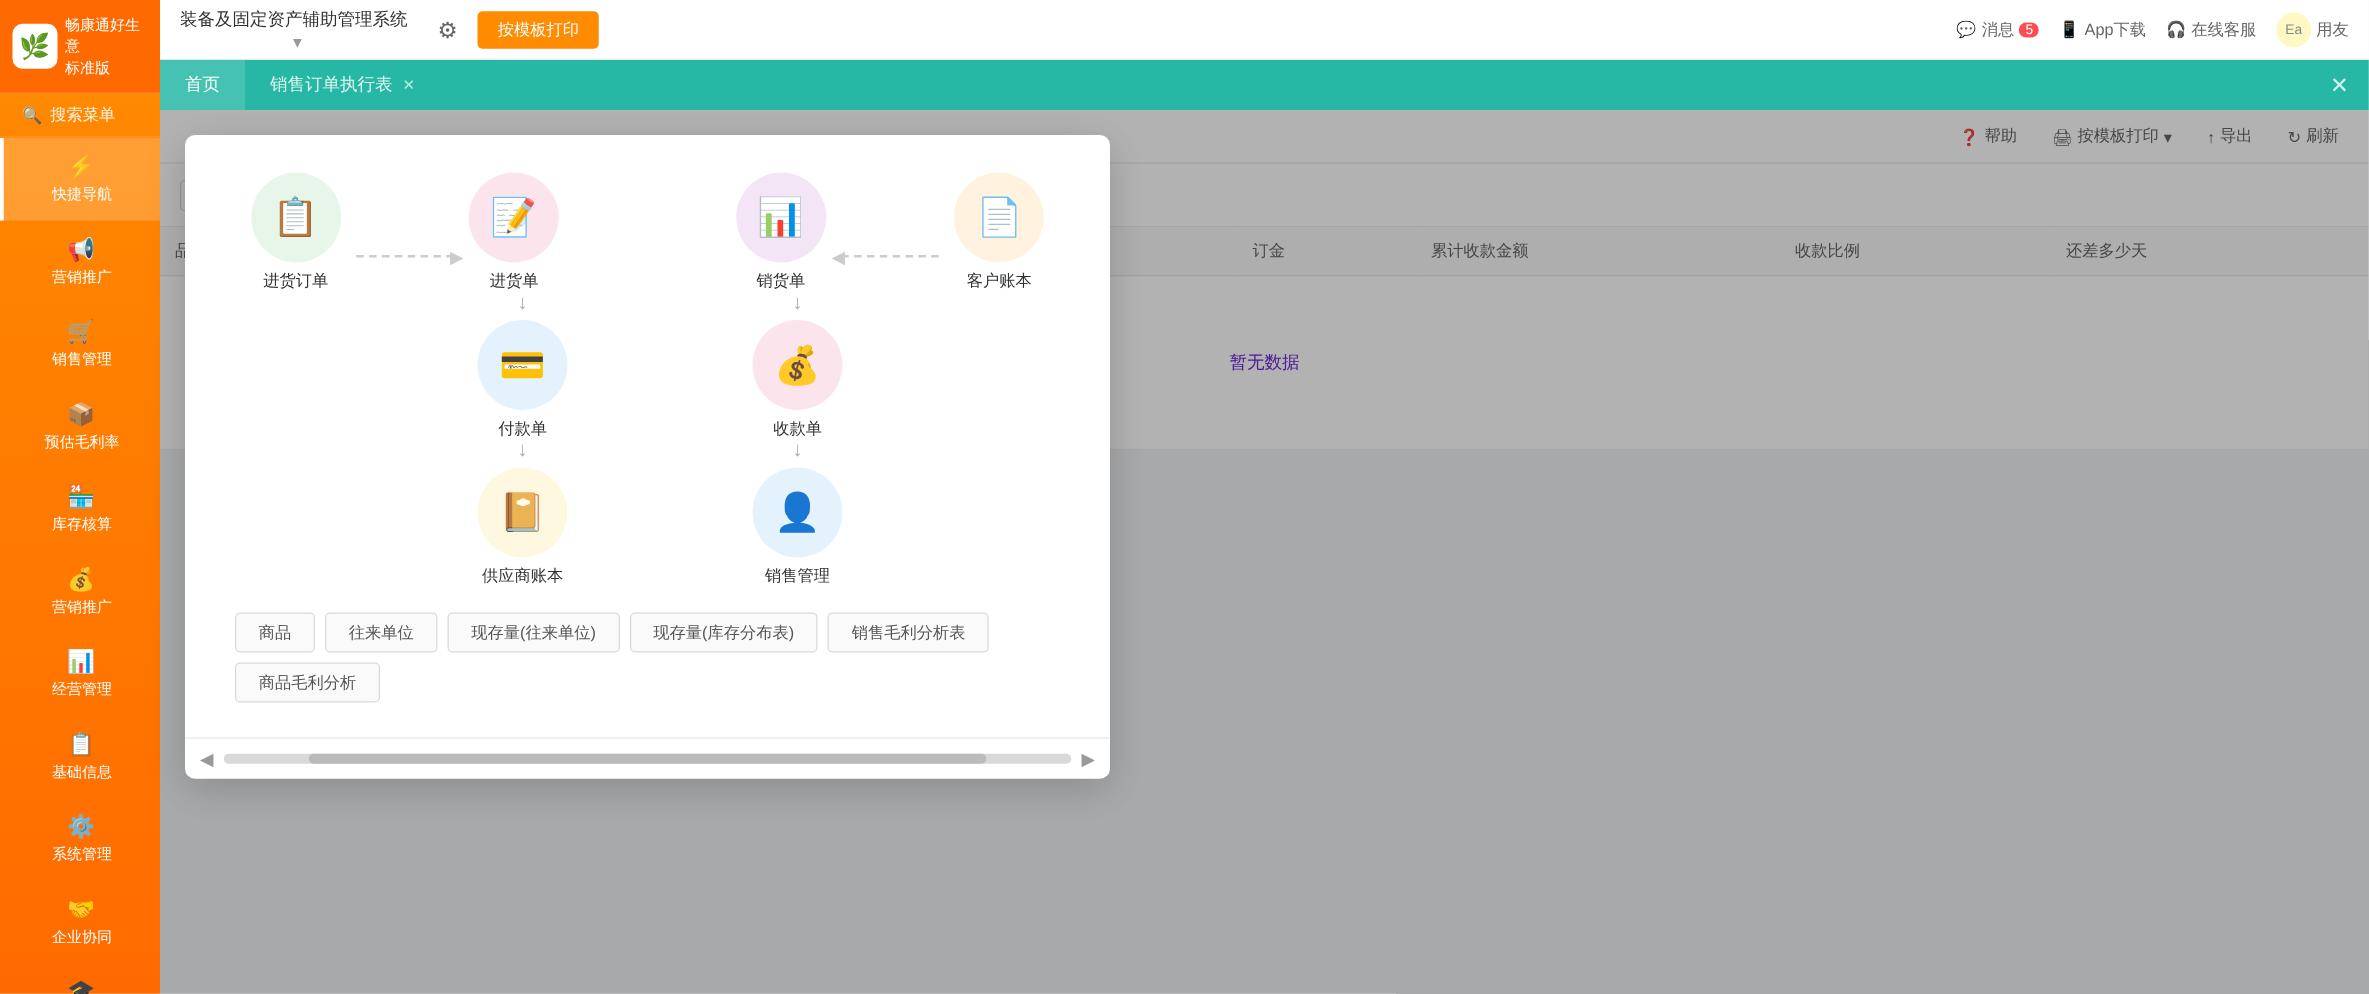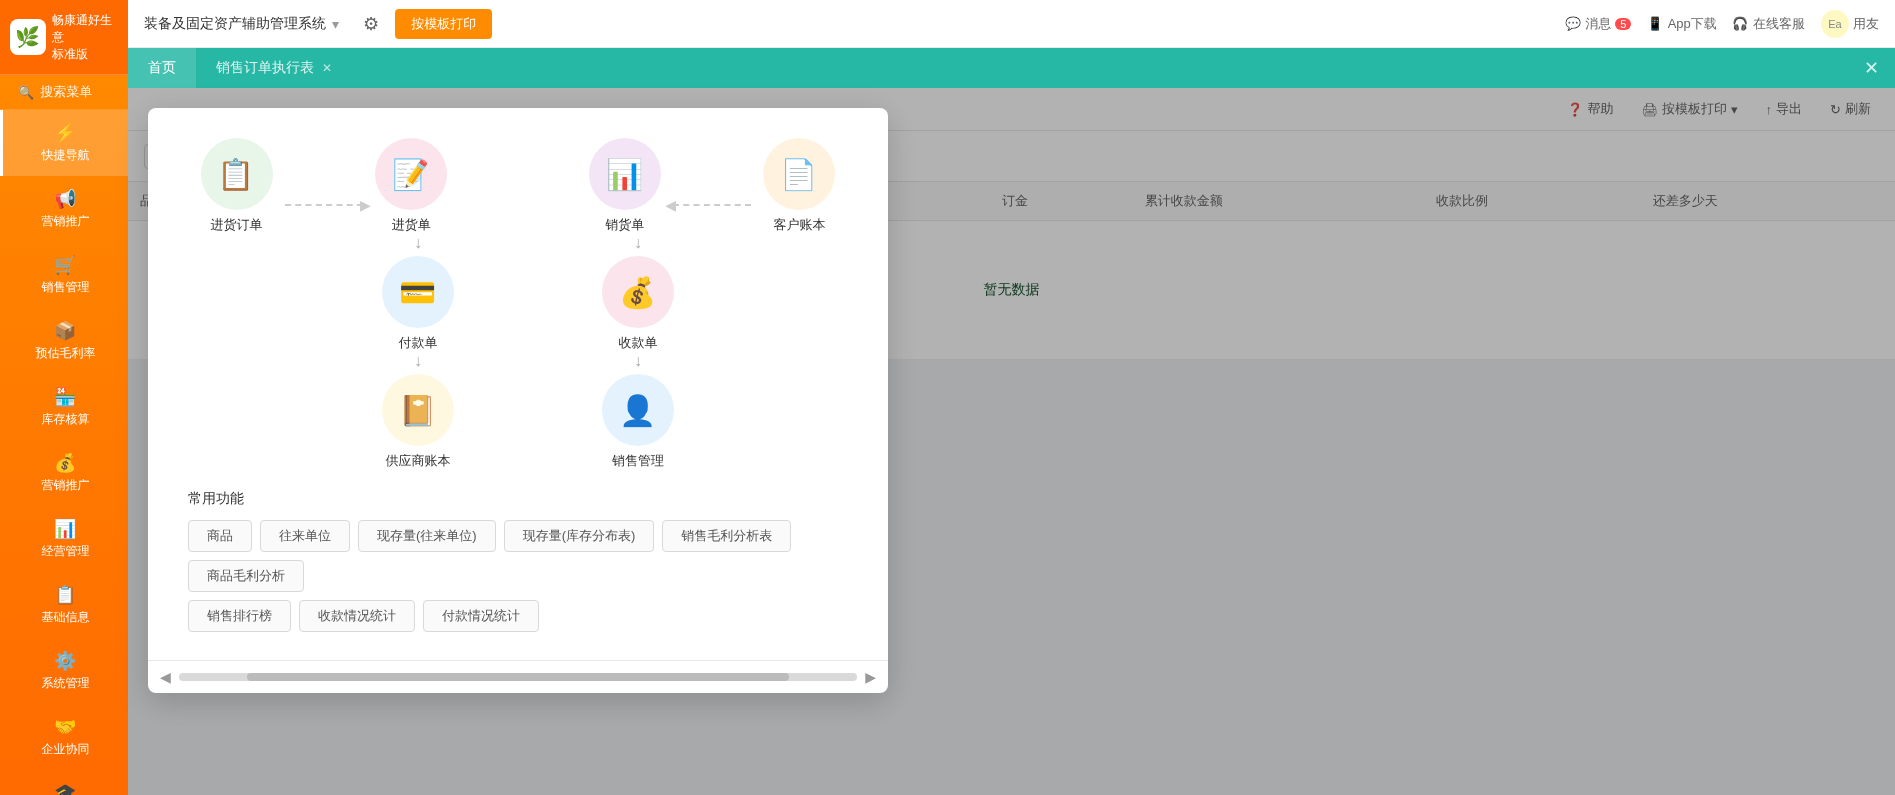--- a/index.html
+++ b/index.html
@@ -39,21 +39,21 @@
     }
     .sidebar-item-icon { font-size: 18px; margin-bottom: 3px; }
 
     
     .topbar {
       position: fixed; left: 128px; top: 0; right: 0; height: 48px;
       background: #fff; display: flex; align-items: center; z-index: 99;
       border-bottom: 1px solid #e8e8e8;
     }
     .topbar-title {
-      display: flex; align-items: center; padding: 0 16px; font-size: 14px; color: #333;
+      display: flex; align-items: center; padding: 0 16px; font-size: 14px; color: #333; flex-direction: column;
     }
     .topbar-settings { padding: 0 8px; color: #666; font-size: 18px; cursor: pointer; }
     .topbar-btn {
       background: #ff8c00; color: #fff; border: none; border-radius: 4px;
       padding: 6px 16px; font-size: 13px; cursor: pointer; margin-left: 8px;
     }
     .topbar-right {
       margin-left: auto; display: flex; align-items: center; gap: 16px; padding-right: 16px;
     }
     .topbar-right-item {
@@ -123,21 +123,21 @@
     .table-container {
       background: #fff; overflow: auto; margin: 0;
     }
     table { width: 100%; border-collapse: collapse; font-size: 13px; }
     thead th {
       background: #fafafa; padding: 10px 12px; text-align: left;
       border-bottom: 1px solid #e8e8e8; color: #666; font-weight: 500;
       white-space: nowrap;
     }
     tbody td { padding: 10px 12px; border-bottom: 1px solid #f0f0f0; color: #333; }
-    .empty-data { text-align: center; padding: 60px; color: #14532d; font-size: 14px; }
+    .empty-data { text-align: center; padding: 60px; color: #6d28d9; font-size: 14px; }
 
     
     .modal-overlay {
       position: fixed; left: 128px; top: 88px; right: 0; bottom: 0;
       background: rgba(0,0,0,0.3); z-index: 200; display: flex;
       align-items: flex-start; justify-content: flex-start; padding: 20px;
     }
     .modal {
       background: #fff; border-radius: 8px; width: 740px;
       box-shadow: 0 8px 32px rgba(0,0,0,0.18); overflow: hidden;
@@ -460,34 +460,28 @@
         <div class="flow-col">
           <div class="flow-circle" style="background:#e3f2fd;">
             <span style="color:#2196f3;font-size:30px;">👤</span>
           </div>
           <div class="flow-label">销售管理</div>
         </div>
       </div>
     </div>
 
     <div class="common-funcs">
-      <div class="common-funcs-title">常用功能</div>
       <div class="func-btns">
         <button class="func-btn">商品</button>
         <button class="func-btn">往来单位</button>
         <button class="func-btn">现存量(往来单位)</button>
         <button class="func-btn">现存量(库存分布表)</button>
         <button class="func-btn">销售毛利分析表</button>
         <button class="func-btn">商品毛利分析</button>
       </div>
-      <div class="func-btns">
-        <button class="func-btn">销售排行榜</button>
-        <button class="func-btn">收款情况统计</button>
-        <button class="func-btn">付款情况统计</button>
-      </div>
     </div>
 
     <div class="modal-scroll">
       <span class="scroll-arrow">◀</span>
       <div class="scroll-track">
         <div class="scroll-handle"></div>
       </div>
       <span class="scroll-arrow">▶</span>
     </div>
   </div>

